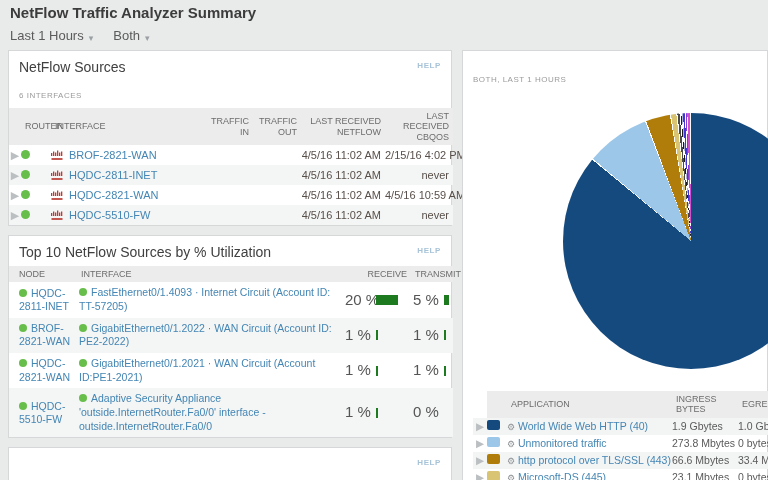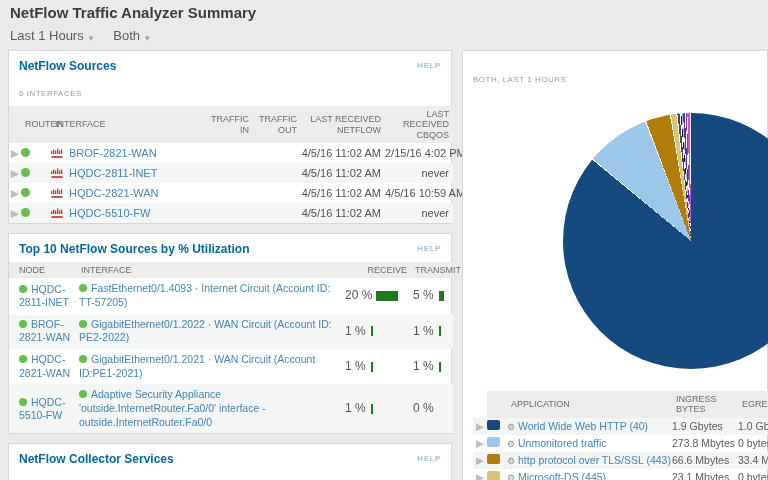--- a/index.html
+++ b/index.html
@@ -8,21 +8,21 @@
   .titlebar { padding:4px 0 2px 10px; }
   .page-title { font-size:15px; font-weight:bold; color:#3c3c3c; }
   .filterbar { display:flex; gap:20px; padding:4px 0 7px 10px; font-size:13px; color:#5b5b5b; }
   .filter { display:flex; align-items:flex-end; gap:5px; cursor:pointer; }
   .caret { font-size:9px; color:#9aa0a3; }
   .columns { display:flex; gap:10px; margin-left:8px; align-items:flex-start; }
   .left-col { width:444px; display:flex; flex-direction:column; gap:9px; }
   .right-col { width:380px; }
   .panel { background:#fff; border:1px solid #d5d7d8; position:relative; }
   .panel-head { padding:8px 10px 6px 10px; position:relative; }
-  .panel-title { font-size:12px; font-weight:bold; color:#0369a1; }
+  .panel-title { font-size:14px; font-weight:normal; color:#404040; }
   .panel-sub { font-size:8px; color:#9b9b9b; letter-spacing:.5px; margin-top:16px; }
   .help { position:absolute; right:10px; top:10px; font-size:8px; font-weight:bold;
           color:#a7c3d8; letter-spacing:.6px; cursor:pointer; }
 
   table { border-collapse:collapse; table-layout:fixed; width:100%; }
   th { background:#ececec; font-size:9px; font-weight:normal; color:#6c6c6c;
        padding:3px 4px; line-height:1.15; vertical-align:middle; }
   .th-left { text-align:left; } .th-right { text-align:right; }
   td { vertical-align:middle; }
 
@@ -38,21 +38,21 @@
   .cisco { display:inline-block; vertical-align:middle; margin-right:5px; }
 
   
   .util-table td { font-size:10.5px; padding:4px 2px; }
   .util-table tr.alt { background:#f4f5f5; }
   .node-cell { padding-left:10px !important; line-height:1.25; }
   .iface-cell { line-height:1.3; }
   .idot { display:inline-block; width:8px; height:8px; border-radius:50%; background:#67be4b; margin-right:4px; }
   .pct-cell { white-space:nowrap; }
   .pct-wrap { display:flex; align-items:center; gap:5px; }
-  .pct-txt { font-size:12px; color:#555; max-width:26px; line-height:1.1; }
+  .pct-txt { font-size:15px; color:#555; max-width:26px; line-height:1.1; }
   .bar { height:10px; background:#1e7a1e; display:inline-block; }
 
   
   .apps-panel { min-height:434px; overflow:visible; }
   .pie { position:absolute; left:100px; top:62px; width:256px; height:256px;
          border-radius:50%; cursor:pointer; }
   .apps-table { position:absolute; top:340px; left:10px; width:370px; }
   .apps-table th { height:26px; }
   .apps-table .th-blank { background:#fff; }
   .apps-table tr.data-row { height:17px; }
@@ -271,21 +271,20 @@
                   <span class="pct-txt">0 %</span>
                 </span>
               </td>
         </tr>
       </tbody>
         </table>
     </div>
 
     <div class="panel" style="height:60px">
       <div class="panel-head">
-        <div class="panel-title">NetFlow Collector Services</div>
         <span class="help">HELP</span>
       </div>
     </div>
   </div>
 
   <div class="right-col">
     <div class="panel apps-panel">
       <div class="panel-head">
         <div class="panel-sub">BOTH, LAST 1 HOURS</div>
       </div>

